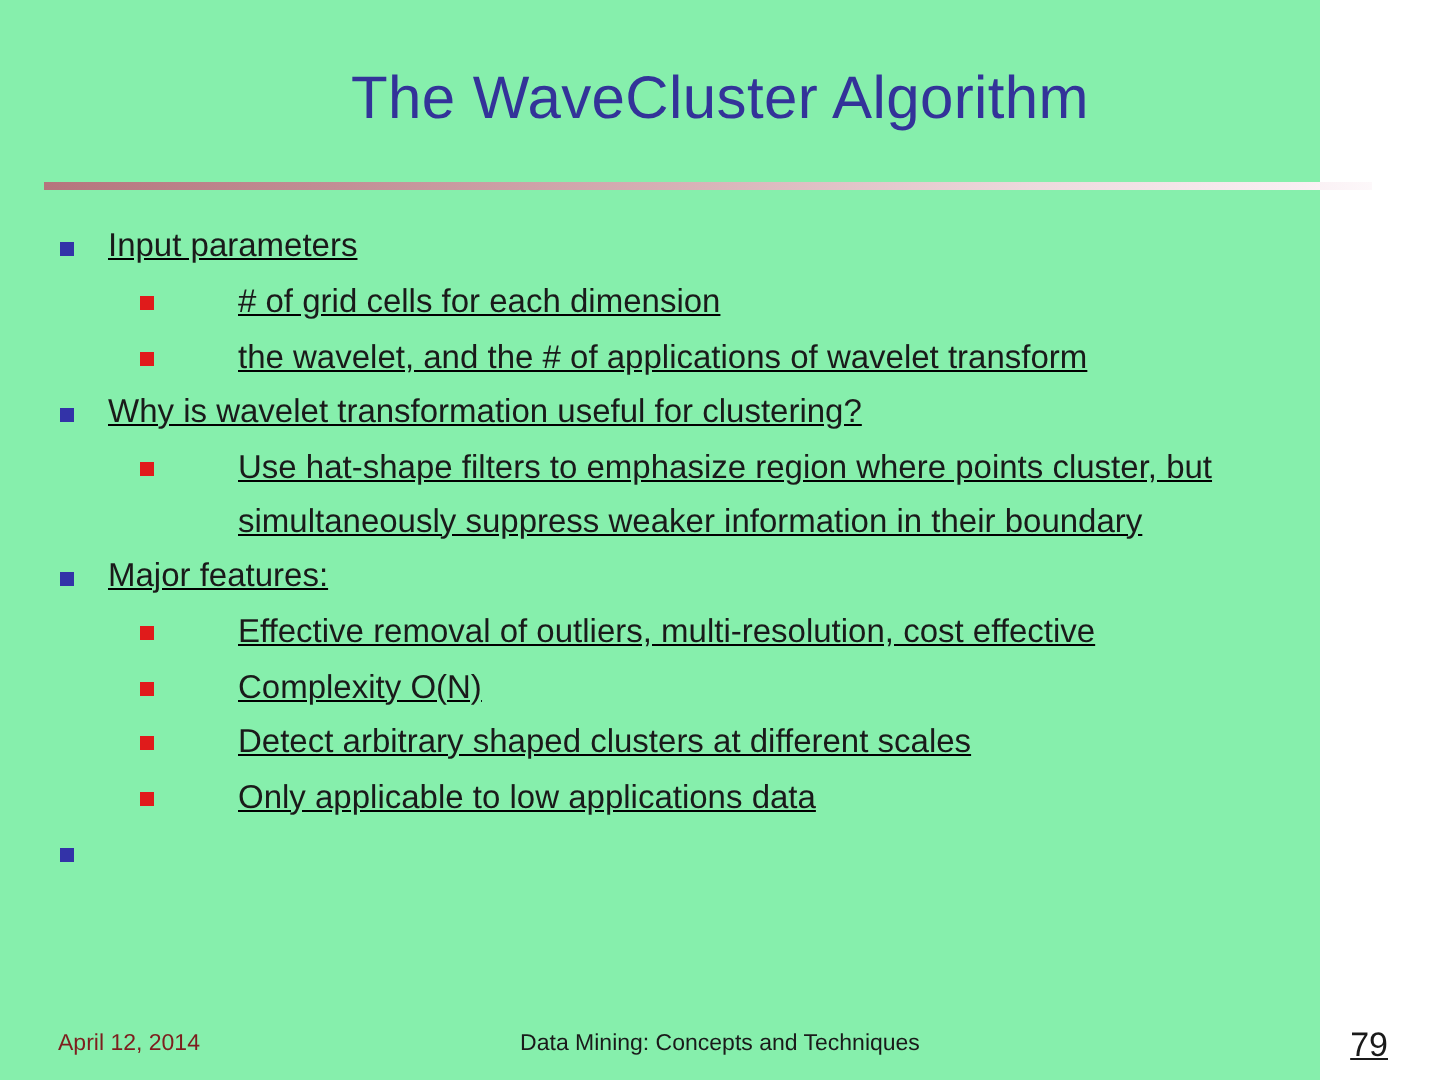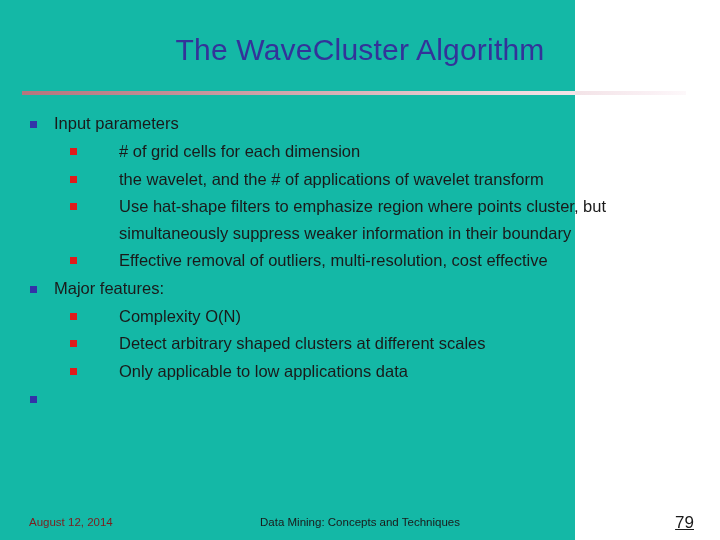--- a/index.html
+++ b/index.html
@@ -8,23 +8,23 @@
   }
   body {
     width: 720px;
     height: 540px;
     background: #ffffff;
     font-family: "Liberation Sans", sans-serif;
     overflow: hidden;
   }
   .slide {
     position: relative;
-    width: 575px;
+    width: 660px;
     height: 540px;
-    background: #14b8a6;
+    background: #86efac;
   }
 
   
   .slide-title {
     position: absolute;
     left: 0;
     top: 31px;
     width: 720px;
     text-align: center;
     font-size: 30px;
@@ -44,20 +44,21 @@
     height: 4px;
     background: linear-gradient(to right, #b5757d 0%, #c28e95 22%, #d9b4b9 50%, #eedade 75%, #faf0f4 95%, #fdf8fa 100%);
   }
 
   
   .body {
     position: absolute;
     left: 0;
     top: 110px;
     width: 720px;
+    text-decoration: underline;
   }
   .bullet {
     position: relative;
     display: block;
     color: #1a1a1a;
   }
   .bullet .marker {
     position: absolute;
     display: block;
   }
@@ -152,32 +153,36 @@
         <span class="btext">Input parameters</span>
       </div>
       <div class="bullet lvl2">
         <span class="marker"></span>
         <span class="btext"># of grid cells for each dimension</span>
       </div>
       <div class="bullet lvl2">
         <span class="marker"></span>
         <span class="btext">the wavelet, and the # of applications of wavelet transform</span>
       </div>
+      <div class="bullet lvl1">
+        <span class="marker"></span>
+        <span class="btext">Why is wavelet transformation useful for clustering?</span>
+      </div>
       <div class="bullet lvl2">
         <span class="marker"></span>
         <span class="btext">Use hat-shape filters to emphasize region where points cluster, but simultaneously suppress weaker information in their boundary</span>
       </div>
+      <div class="bullet lvl1">
+        <span class="marker"></span>
+        <span class="btext">Major features:</span>
+      </div>
       <div class="bullet lvl2">
         <span class="marker"></span>
         <span class="btext">Effective removal of outliers, multi-resolution, cost effective</span>
       </div>
-      <div class="bullet lvl1">
-        <span class="marker"></span>
-        <span class="btext">Major features:</span>
-      </div>
       <div class="bullet lvl2">
         <span class="marker"></span>
         <span class="btext">Complexity O(N)</span>
       </div>
       <div class="bullet lvl2">
         <span class="marker"></span>
         <span class="btext">Detect arbitrary shaped clusters at different scales</span>
       </div>
       <div class="bullet lvl2">
         <span class="marker"></span>
@@ -185,18 +190,18 @@
       <div class="bullet lvl2">
         <span class="marker"></span>
         <span class="btext">Only applicable to low applications data</span>
       </div>
       <div class="bullet lvl1">
         <span class="marker"></span>
       </div>
     </div>
 
   <div class="footer">
-    <div class="footer-date">August 12, 2014</div>
+    <div class="footer-date">April 12, 2014</div>
     <div class="footer-center">Data Mining: Concepts and Techniques</div>
     <div class="footer-page">79</div>
   </div>
 
 </div>
 
 </body></html>

